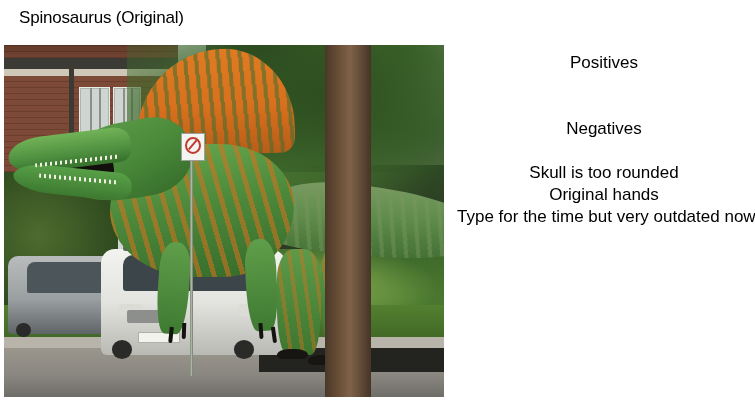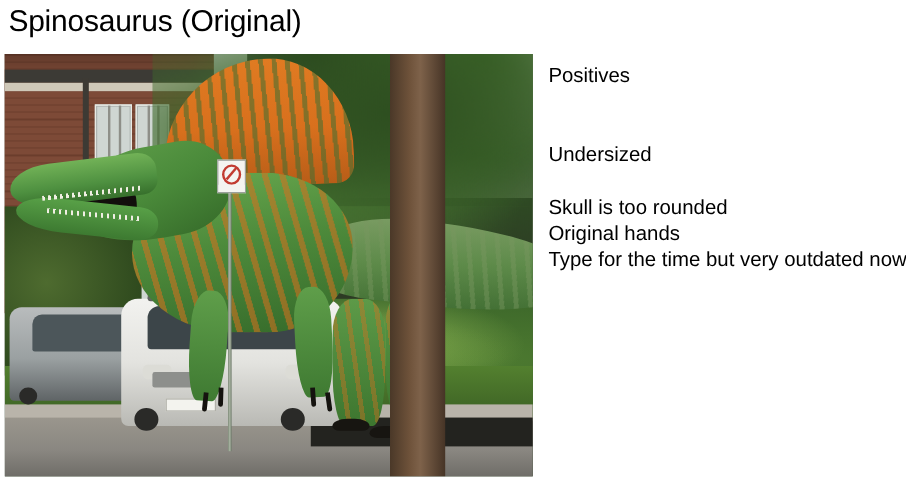--- a/index.html
+++ b/index.html
@@ -15,23 +15,23 @@
     color: #000000;
     position: relative;
   }
   .slide {
     position: absolute;
     inset: 0;
     background: #ffffff;
   }
   .slide-title {
     position: absolute;
-    left: 7px;
+    left: 19px;
     top: 1px;
-    font-size: 25px;
+    font-size: 17px;
     line-height: 34px;
     letter-spacing: -0.2px;
     color: #000000;
     white-space: nowrap;
   }
 
   
   .photo {
     position: absolute;
     left: 4px;
@@ -288,21 +288,21 @@
   
   .text-col {
     position: absolute;
     left: 457px;
     top: 52px;
     width: 294px;
     font-size: 17px;
     line-height: 22px;
     color: #000000;
   }
-  .t-line { white-space: nowrap; }
+  .t-line { white-space: nowrap; text-align: center; }
   .t-gap { height: 22px; }
 </style>
 </head>
 <body>
 
 <div class="slide">
 
   <div class="slide-title">Spinosaurus (Original)</div>
 
   <div class="photo">
@@ -391,20 +391,20 @@
 
       <div class="trunk"></div>
 
     </div>
   </div>
 
   <div class="text-col">
     <div class="t-line">Positives</div>
     <div class="t-gap"></div>
     <div class="t-gap"></div>
-    <div class="t-line">Undersized</div>
+    <div class="t-line">Negatives</div>
     <div class="t-gap"></div>
     <div class="t-line">Skull is too rounded</div>
     <div class="t-line">Original hands</div>
     <div class="t-line">Type for the time but very outdated now</div>
   </div>
 
 </div>
 
 </body></html>

